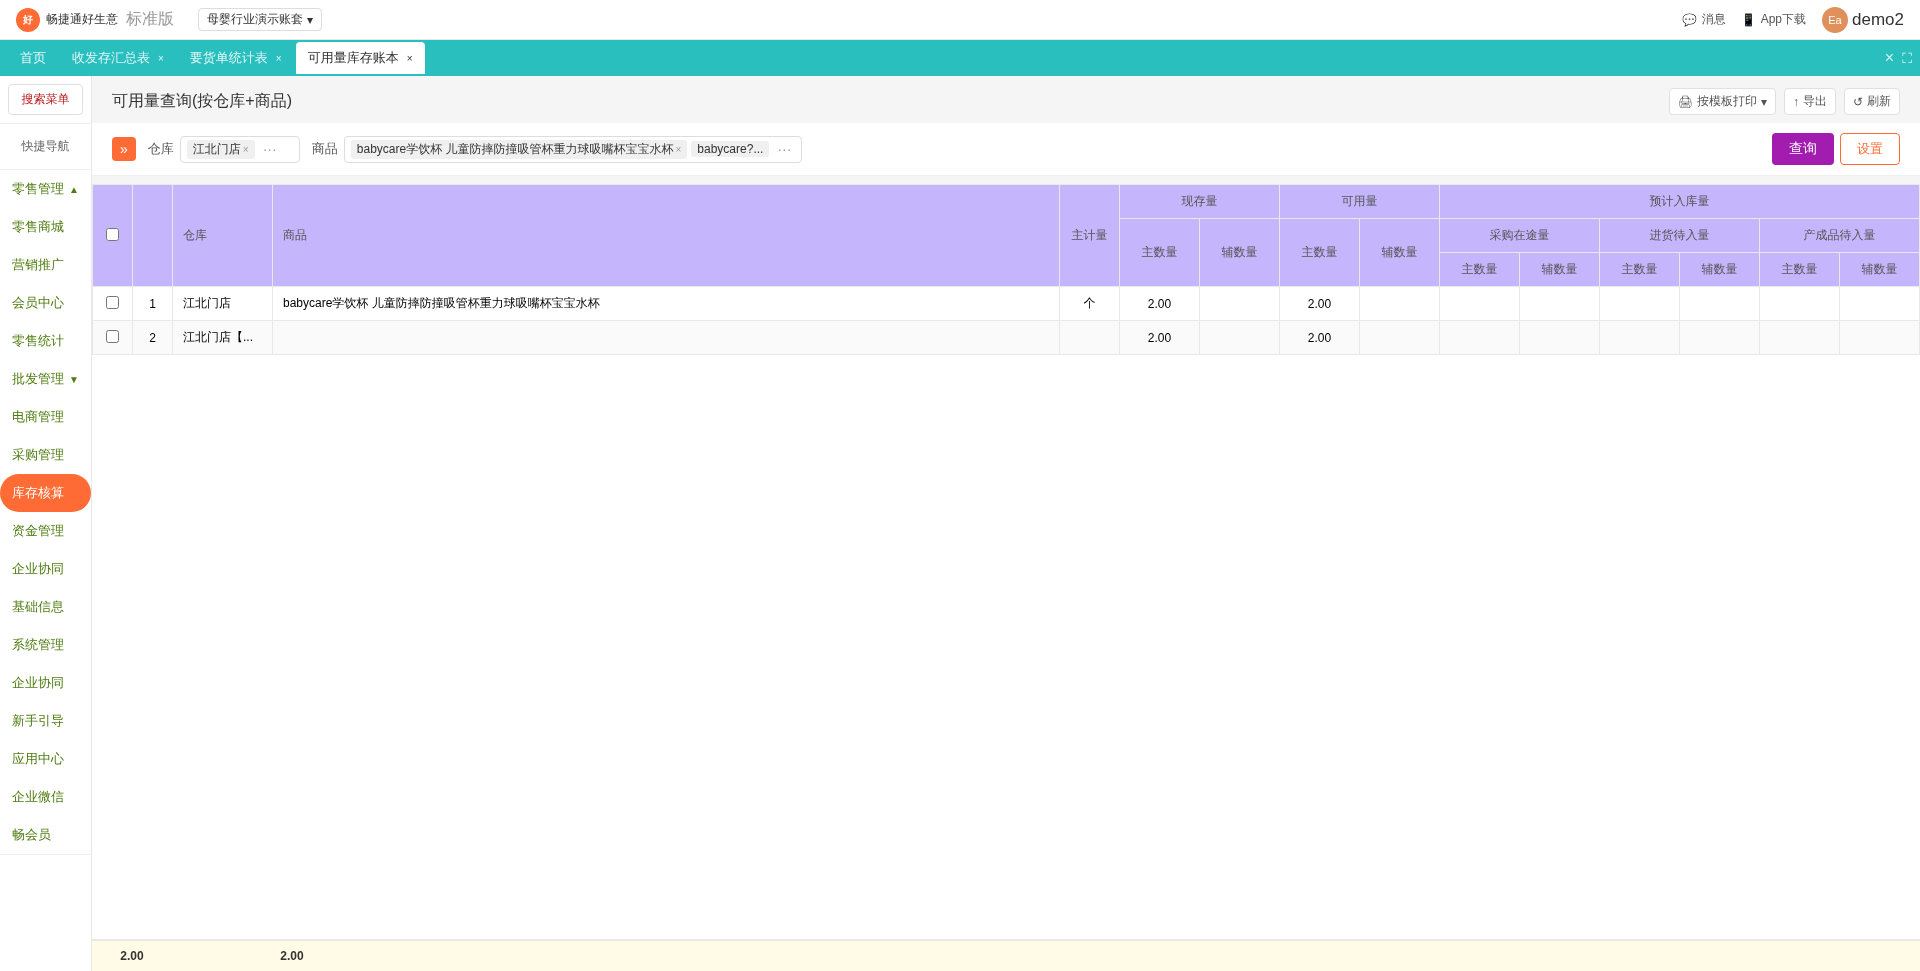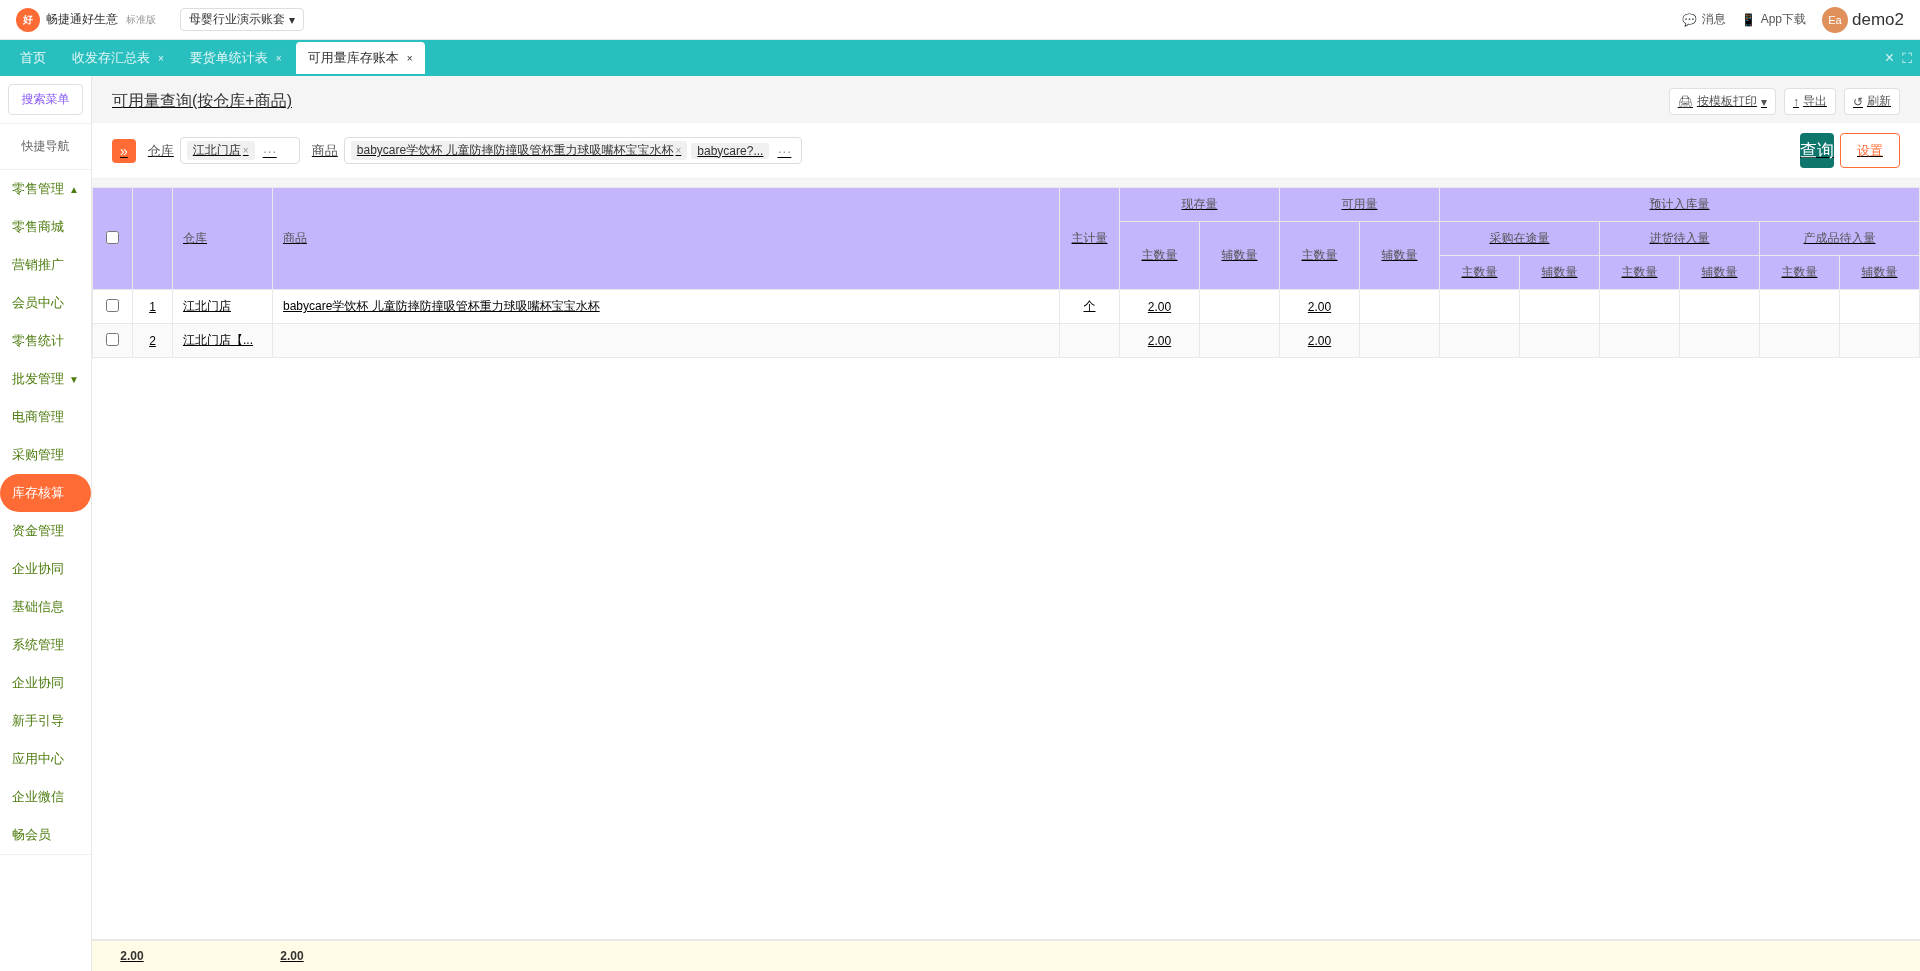--- a/index.html
+++ b/index.html
@@ -13,21 +13,21 @@
       align-items: center;
       justify-content: space-between;
       padding: 0 16px;
       border-bottom: 1px solid #e8e8e8;
       flex-shrink: 0;
     }
     .top-bar-left { display: flex; align-items: center; gap: 8px; }
     .logo-area { display: flex; align-items: center; gap: 6px; }
     .logo-icon { width: 24px; height: 24px; background: #ff6b35; border-radius: 50%; display: flex; align-items: center; justify-content: center; color: white; font-size: 10px; font-weight: bold; }
     .logo-text { font-size: 12px; color: #333; }
-    .template-label { font-size: 10px; color: #999; }
+    .template-label { font-size: 16px; color: #999; }
     .store-selector { display: flex; align-items: center; gap: 4px; border: 1px solid #ddd; border-radius: 4px; padding: 2px 8px; font-size: 12px; color: #333; cursor: pointer; margin-left: 16px; }
     .top-bar-right { display: flex; align-items: center; gap: 16px; }
     .top-bar-action { display: flex; align-items: center; gap: 4px; font-size: 12px; color: #555; cursor: pointer; }
     .avatar { width: 26px; height: 26px; border-radius: 50%; background: #e0905a; display: flex; align-items: center; justify-content: center; color: white; font-size: 11px; }
     .username { font-size: 17px; color: #333; }
 
     
     .nav-tabs {
       background: #2abfbf;
       height: 36px;
@@ -63,39 +63,39 @@
     .sidebar {
       width: 92px;
       background: #fff;
       border-right: 1px solid #e8e8e8;
       display: flex;
       flex-direction: column;
       flex-shrink: 0;
       overflow-y: auto;
     }
     .sidebar-search { padding: 8px; border-bottom: 1px solid #f0f0f0; }
-    .sidebar-search-btn { width: 100%; padding: 6px 4px; background: #fff; border: 1px solid #e0e0e0; border-radius: 4px; font-size: 12px; color: #8b5cf6; cursor: pointer; text-align: center; }
+    .sidebar-search-btn { width: 100%; padding: 6px 4px; background: #fff; border: 1px solid #e0e0e0; border-radius: 4px; font-size: 12px; color: #b91c1c; cursor: pointer; text-align: center; }
     .sidebar-nav-btn { padding: 8px; border-bottom: 1px solid #f0f0f0; }
     .sidebar-nav-link { display: block; text-align: center; font-size: 12px; color: #666; padding: 6px 4px; cursor: pointer; }
     .sidebar-section { border-bottom: 1px solid #f0f0f0; }
     .sidebar-item {
       display: flex;
       align-items: center;
       justify-content: space-between;
       padding: 10px 12px;
       font-size: 13px;
       color: #4d7c0f;
       cursor: pointer;
     }
     .sidebar-item.active { background: #ff6b35; color: #fff; border-radius: 19px; }
     .sidebar-item .arrow { font-size: 10px; color: inherit; }
     .sidebar-item-label { flex: 1; }
 
     
-    .content { flex: 1; display: flex; flex-direction: column; overflow: hidden; background: #f5f5f5; text-decoration: underline; }
+    .content { flex: 1; display: flex; flex-direction: column; overflow: hidden; background: #f5f5f5; }
 
     
     .page-header {
       background: #f5f5f5;
       padding: 12px 20px 8px 20px;
       display: flex;
       align-items: center;
       justify-content: space-between;
       flex-shrink: 0;
     }
@@ -125,21 +125,21 @@
     .filter-field { display: flex; align-items: center; gap: 6px; }
     .filter-label { font-size: 13px; color: #555; white-space: nowrap; }
     .filter-tags {
       display: flex; align-items: center; gap: 4px;
       border: 1px solid #ddd; border-radius: 4px; padding: 3px 6px; min-width: 120px; background: #fff;
     }
     .filter-tag { background: #f0f0f0; border-radius: 3px; padding: 1px 6px; font-size: 12px; color: #333; display: flex; align-items: center; gap: 2px; }
     .filter-tag .tag-x { color: #999; cursor: pointer; font-size: 10px; }
     .filter-dots { color: #999; font-size: 14px; cursor: pointer; padding: 0 4px; }
     .filter-actions { margin-left: auto; display: flex; gap: 6px; }
-    .btn-query { background: #0f766e; color: white; border: none; border-radius: 4px; padding: 6px 0; font-size: 17px; cursor: pointer; }
+    .btn-query { background: #a21caf; color: white; border: none; border-radius: 4px; padding: 6px 17px; font-size: 14px; cursor: pointer; }
     .btn-settings { background: #fff; color: #ff6b35; border: 1px solid #ff6b35; border-radius: 4px; padding: 6px 16px; font-size: 13px; cursor: pointer; }
 
     
     .table-container { flex: 1; overflow: auto; margin: 0; padding: 0 0 0 0; background: #fff; }
     .data-table { width: 100%; border-collapse: collapse; font-size: 12px; }
     .data-table th, .data-table td { border: 1px solid #e8e8e8; padding: 8px 10px; text-align: center; white-space: nowrap; }
     .data-table thead tr th { background: #c4b5fd; color: #555; font-weight: 500; }
     .data-table tbody tr:nth-child(even) { background: #fafafa; }
     .data-table .col-checkbox { width: 40px; }
     .data-table .col-no { width: 40px; }

